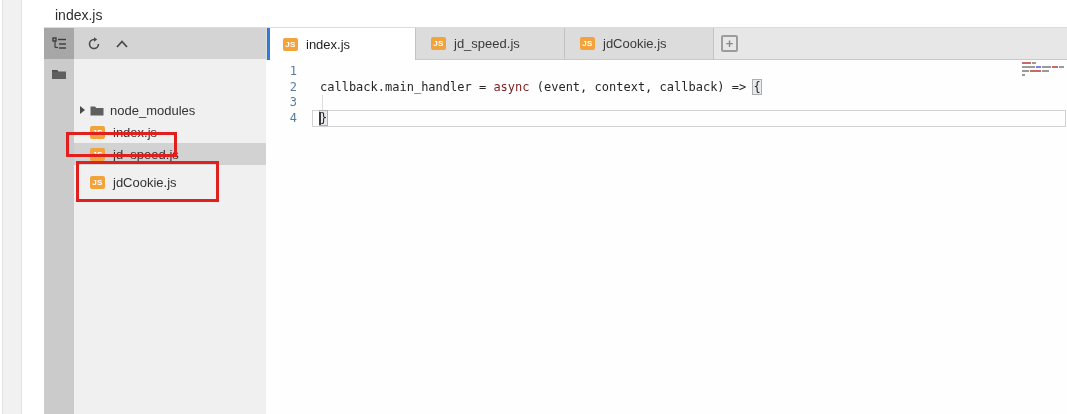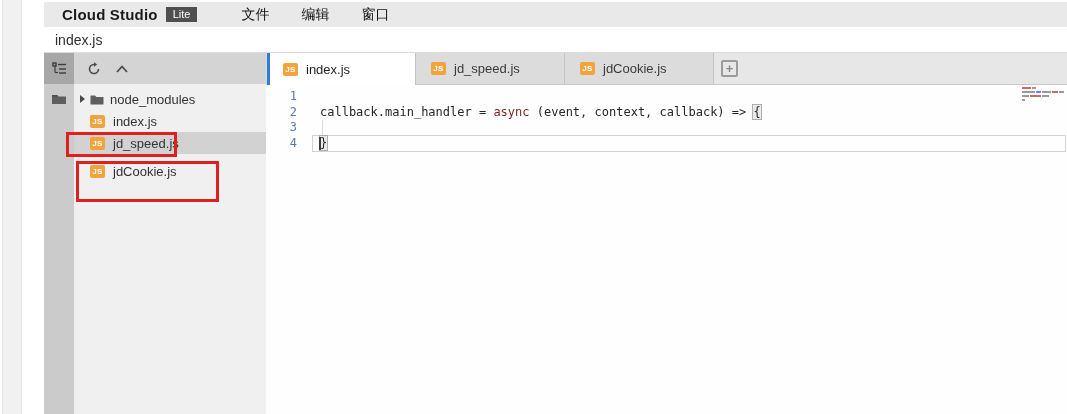--- a/index.html
+++ b/index.html
@@ -30,21 +30,21 @@
   
   .body { flex:1; display:flex; min-height:0; }
 
   
   .activity { width:30px; background:#cbcbcb; flex:none; display:flex; flex-direction:column; }
   .act-cell { height:31px; display:flex; align-items:center; justify-content:center; }
   .act-cell.active { background:#a7a7a7; }
   .act-cell.folder { height:30px; }
 
   
-  .explorer { width:192px; flex:none; background:#f0f0f0; display:flex; flex-direction:column; }
+  .explorer { width:192px; flex:none; background:#f0f0f0; display:flex; flex-direction:column;gap:36px; }
   .exp-toolbar { height:31px; background:#d4d4d4; display:flex; align-items:center; padding-left:12px; gap:12px; flex:none; }
   .tool-btn { display:flex; align-items:center; justify-content:center; width:16px; height:16px; cursor:pointer; }
   .tree { padding-top:4px; font-size:13px; color:#333; }
   .tree-row { height:22px; display:flex; align-items:center; cursor:pointer; }
   .tree-row.selected { background:#d2d2d2; }
   .tree-row.gap-top { margin-top:6px; }
   .twisty { width:0; height:0; border-left:5px solid #4a4a4a; border-top:4px solid transparent; border-bottom:4px solid transparent; margin-left:6px; margin-right:5px; flex:none; }
   .fold-ico { flex:none; margin-right:6px; }
   .js-ico {
     flex:none; width:15px; height:13px; margin-left:16px; margin-right:8px;
@@ -94,29 +94,20 @@
 </style>
 </head>
 <body>
 
 <div id="page">
 
   <div class="left-strip"></div>
 
   <div class="app">
 
-    <div class="menubar">
-      <span class="brand">Cloud Studio</span>
-      <span class="lite-badge">Lite</span>
-      <span class="menus">
-        <span class="menu-item">文件</span>
-        <span class="menu-item">编辑</span>
-        <span class="menu-item">窗口</span>
-      </span>
-    </div>
 
     <div class="crumbrow">
       <span class="crumb">index.js</span>
     </div>
 
     <div class="body">
 
       <div class="activity">
         <div class="act-cell active">
           <span>

